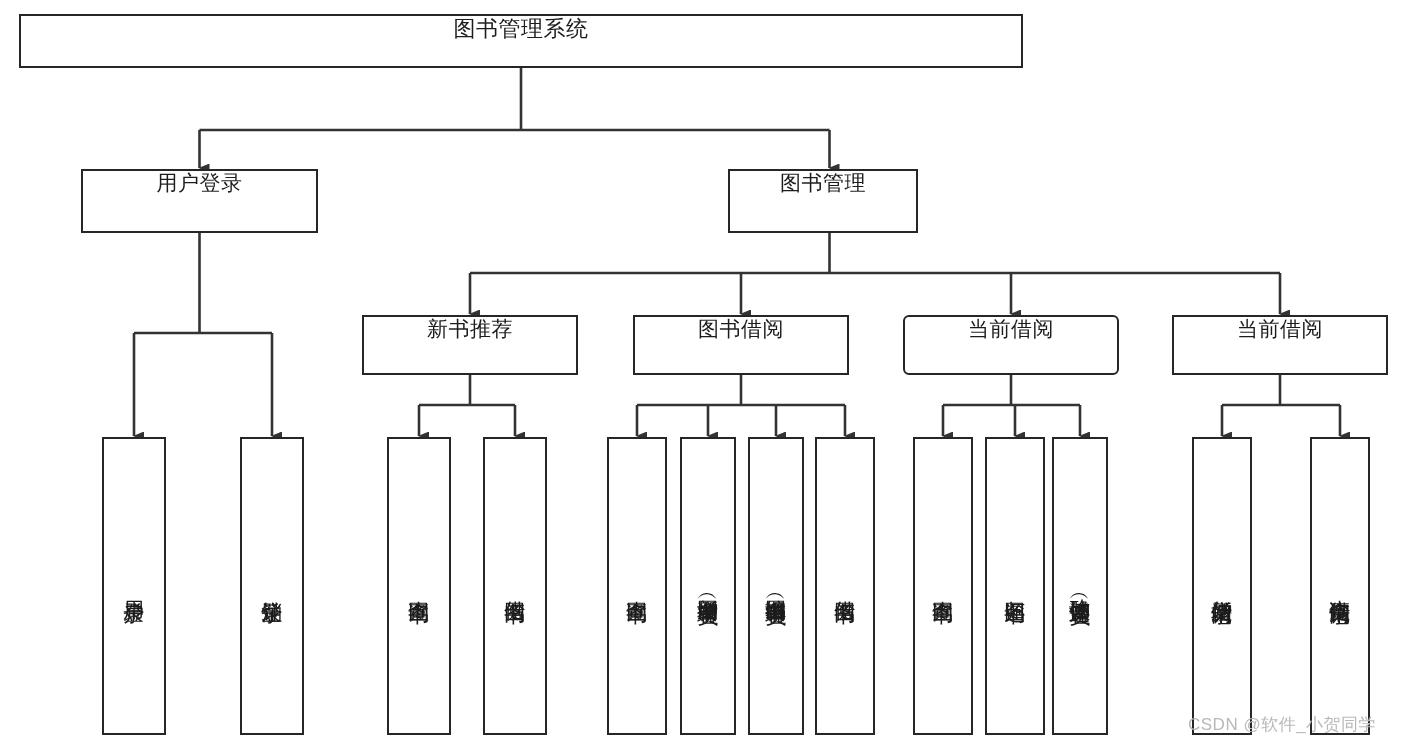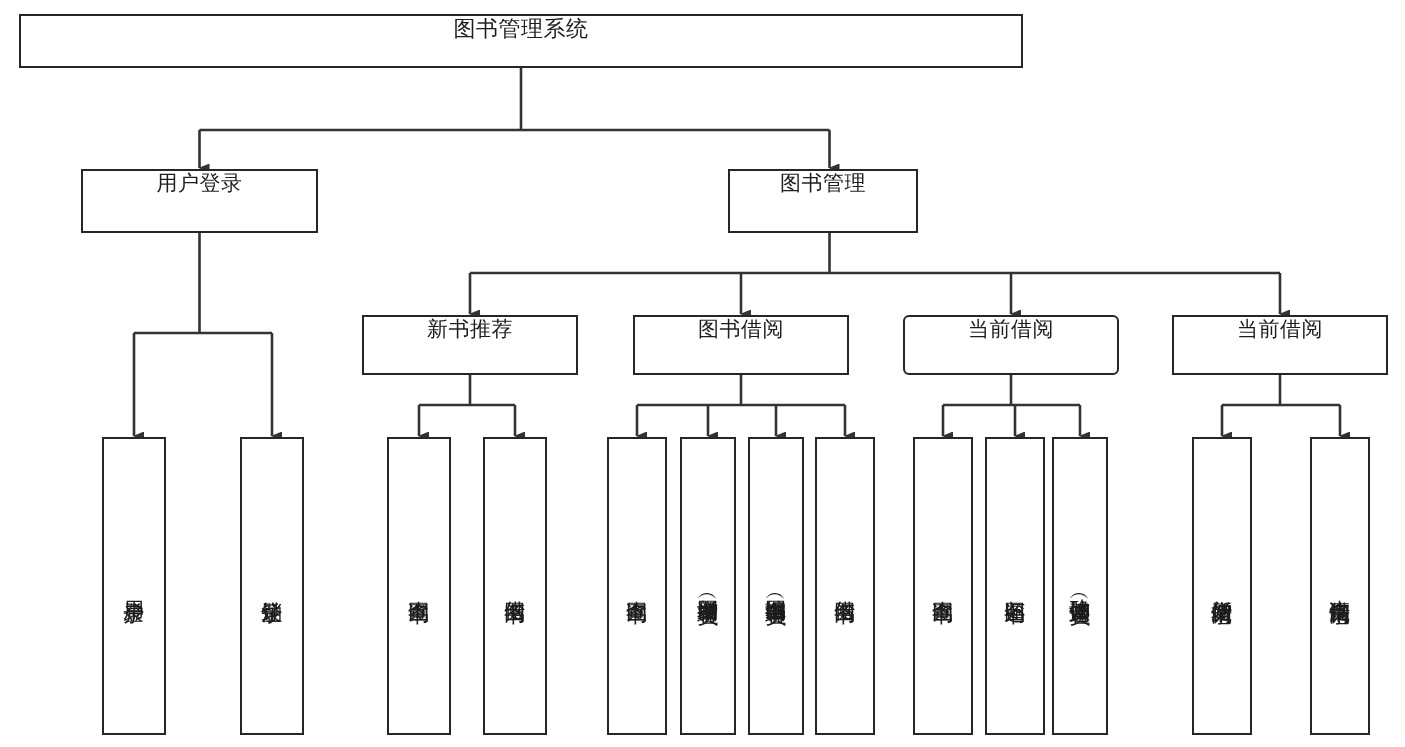--- a/index.html
+++ b/index.html
@@ -173,14 +173,15 @@
         <span class="node-label">确认归还（管理员）</span>
       </div>
       <div class="node leaf" style="left: 1192px; top: 437px; width: 60px; height: 298px;">
         <span class="node-label">新增借阅记录</span>
       </div>
       <div class="node leaf" style="left: 1310px; top: 437px; width: 60px; height: 298px;">
         <span class="node-label">查询借阅记录</span>
       </div>
     </div>
 
+  <div id="watermark">CSDN @软件_小贺同学</div>
 
 </div>
 
 </body></html>

